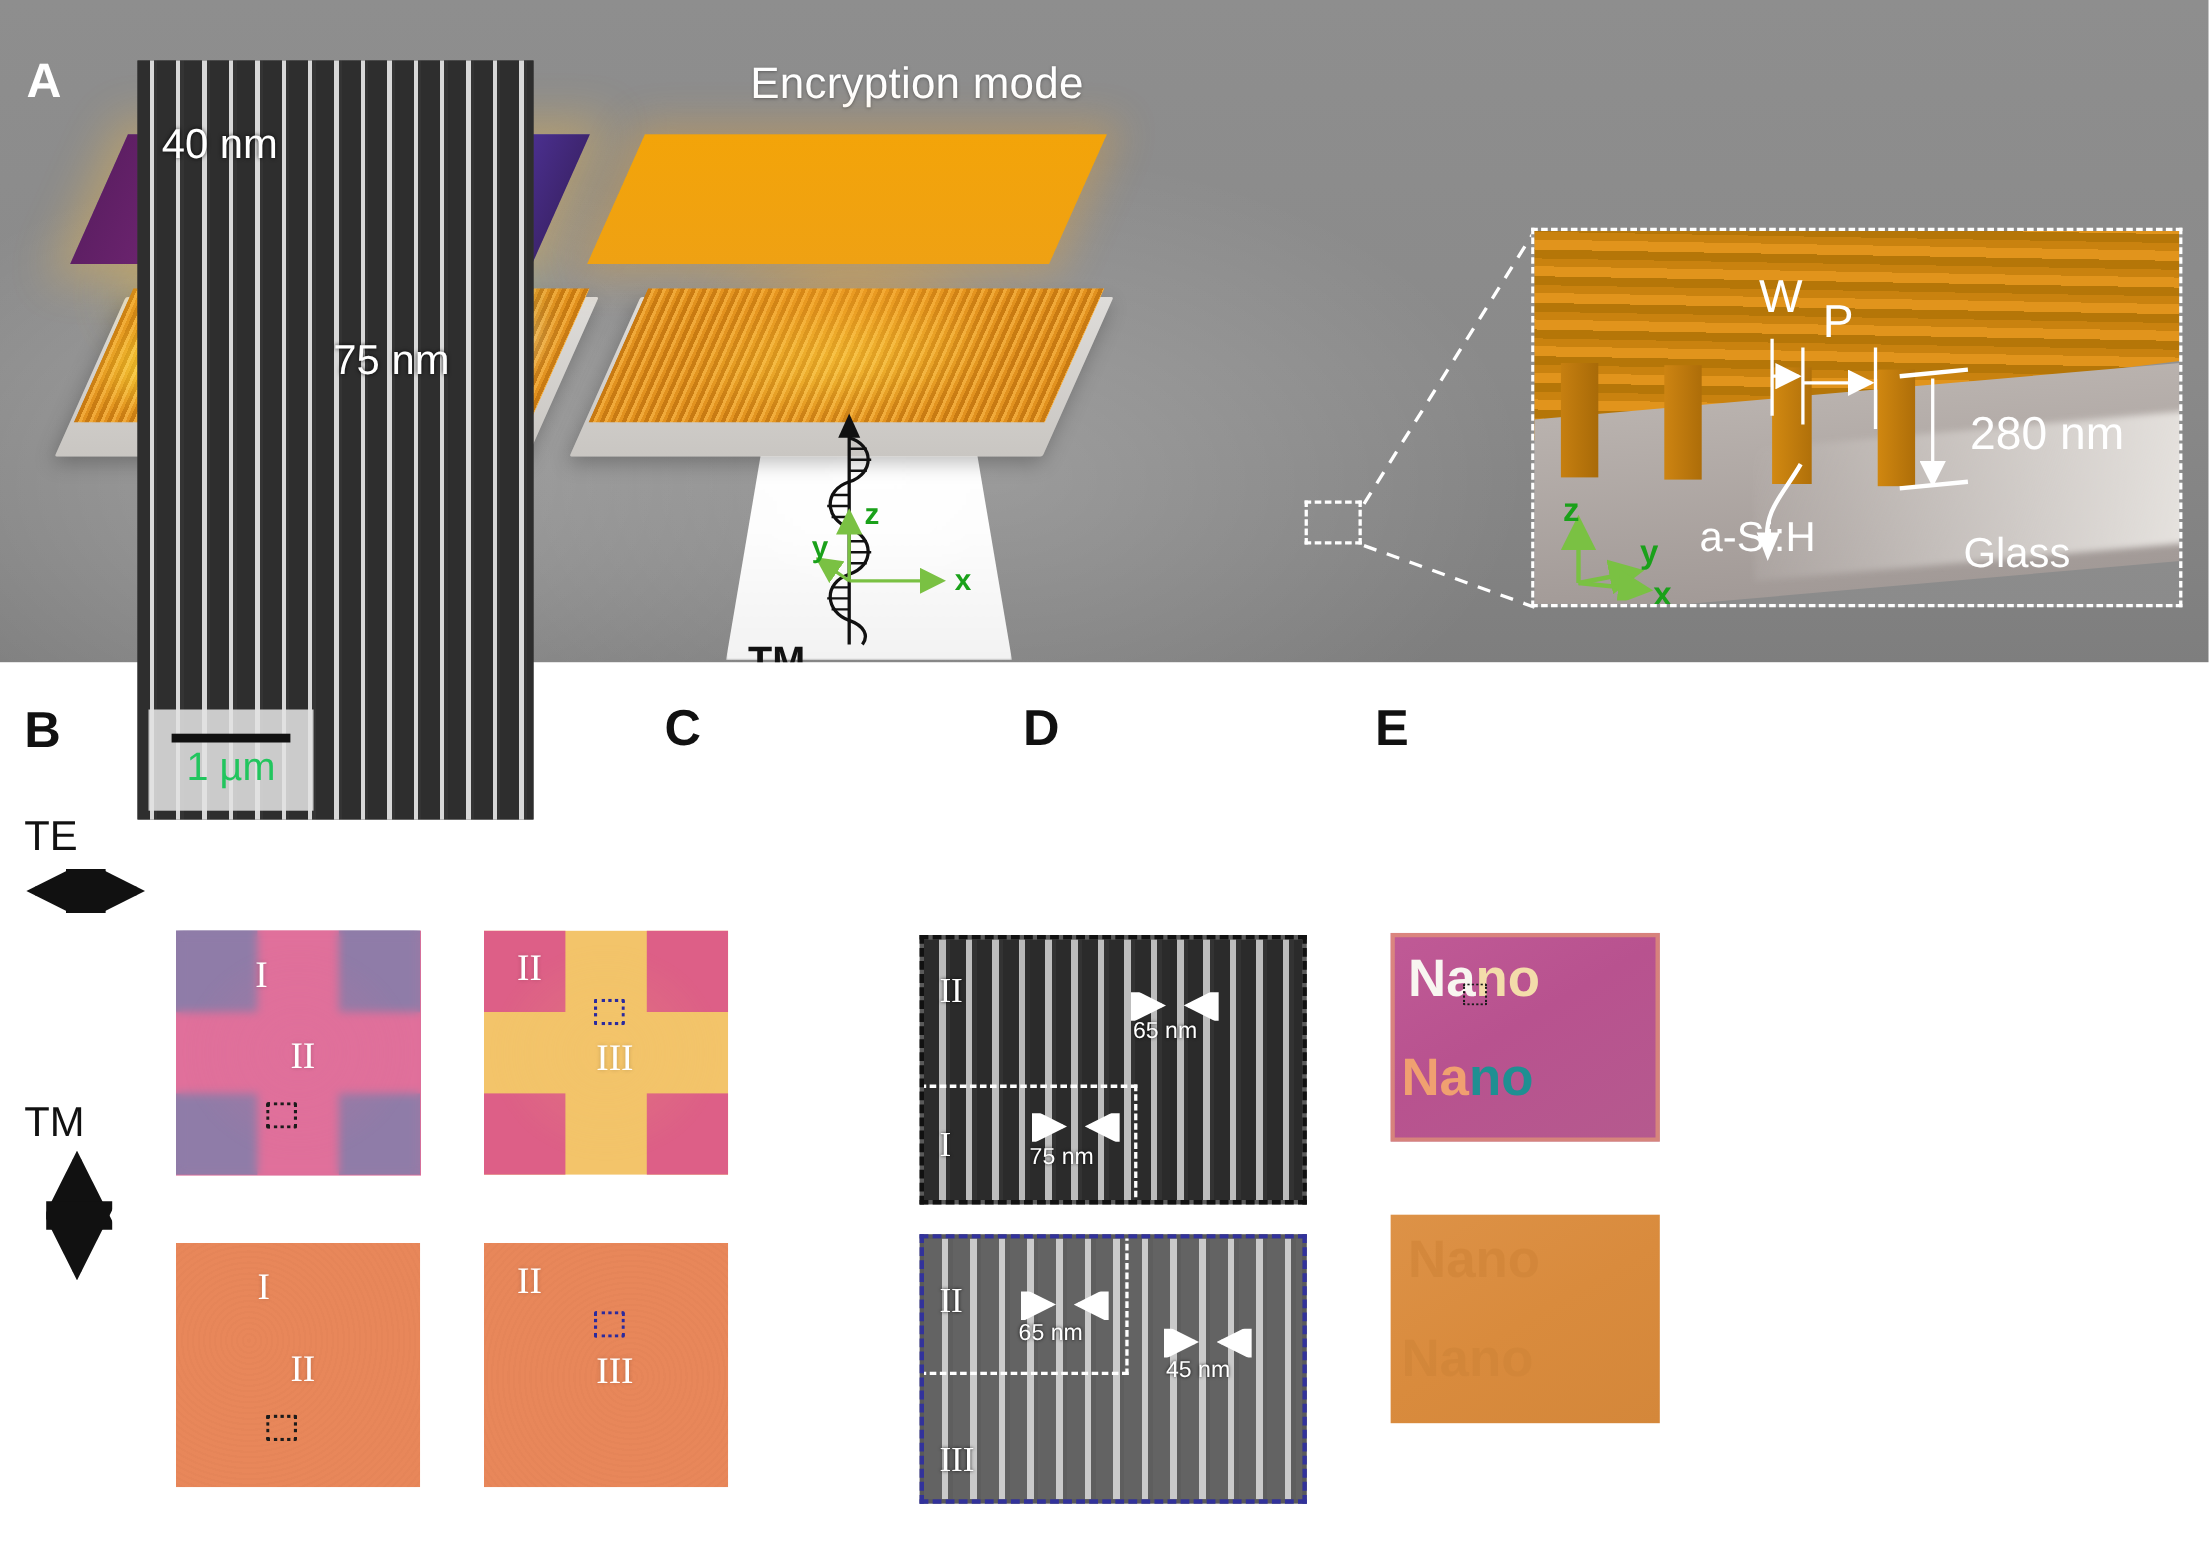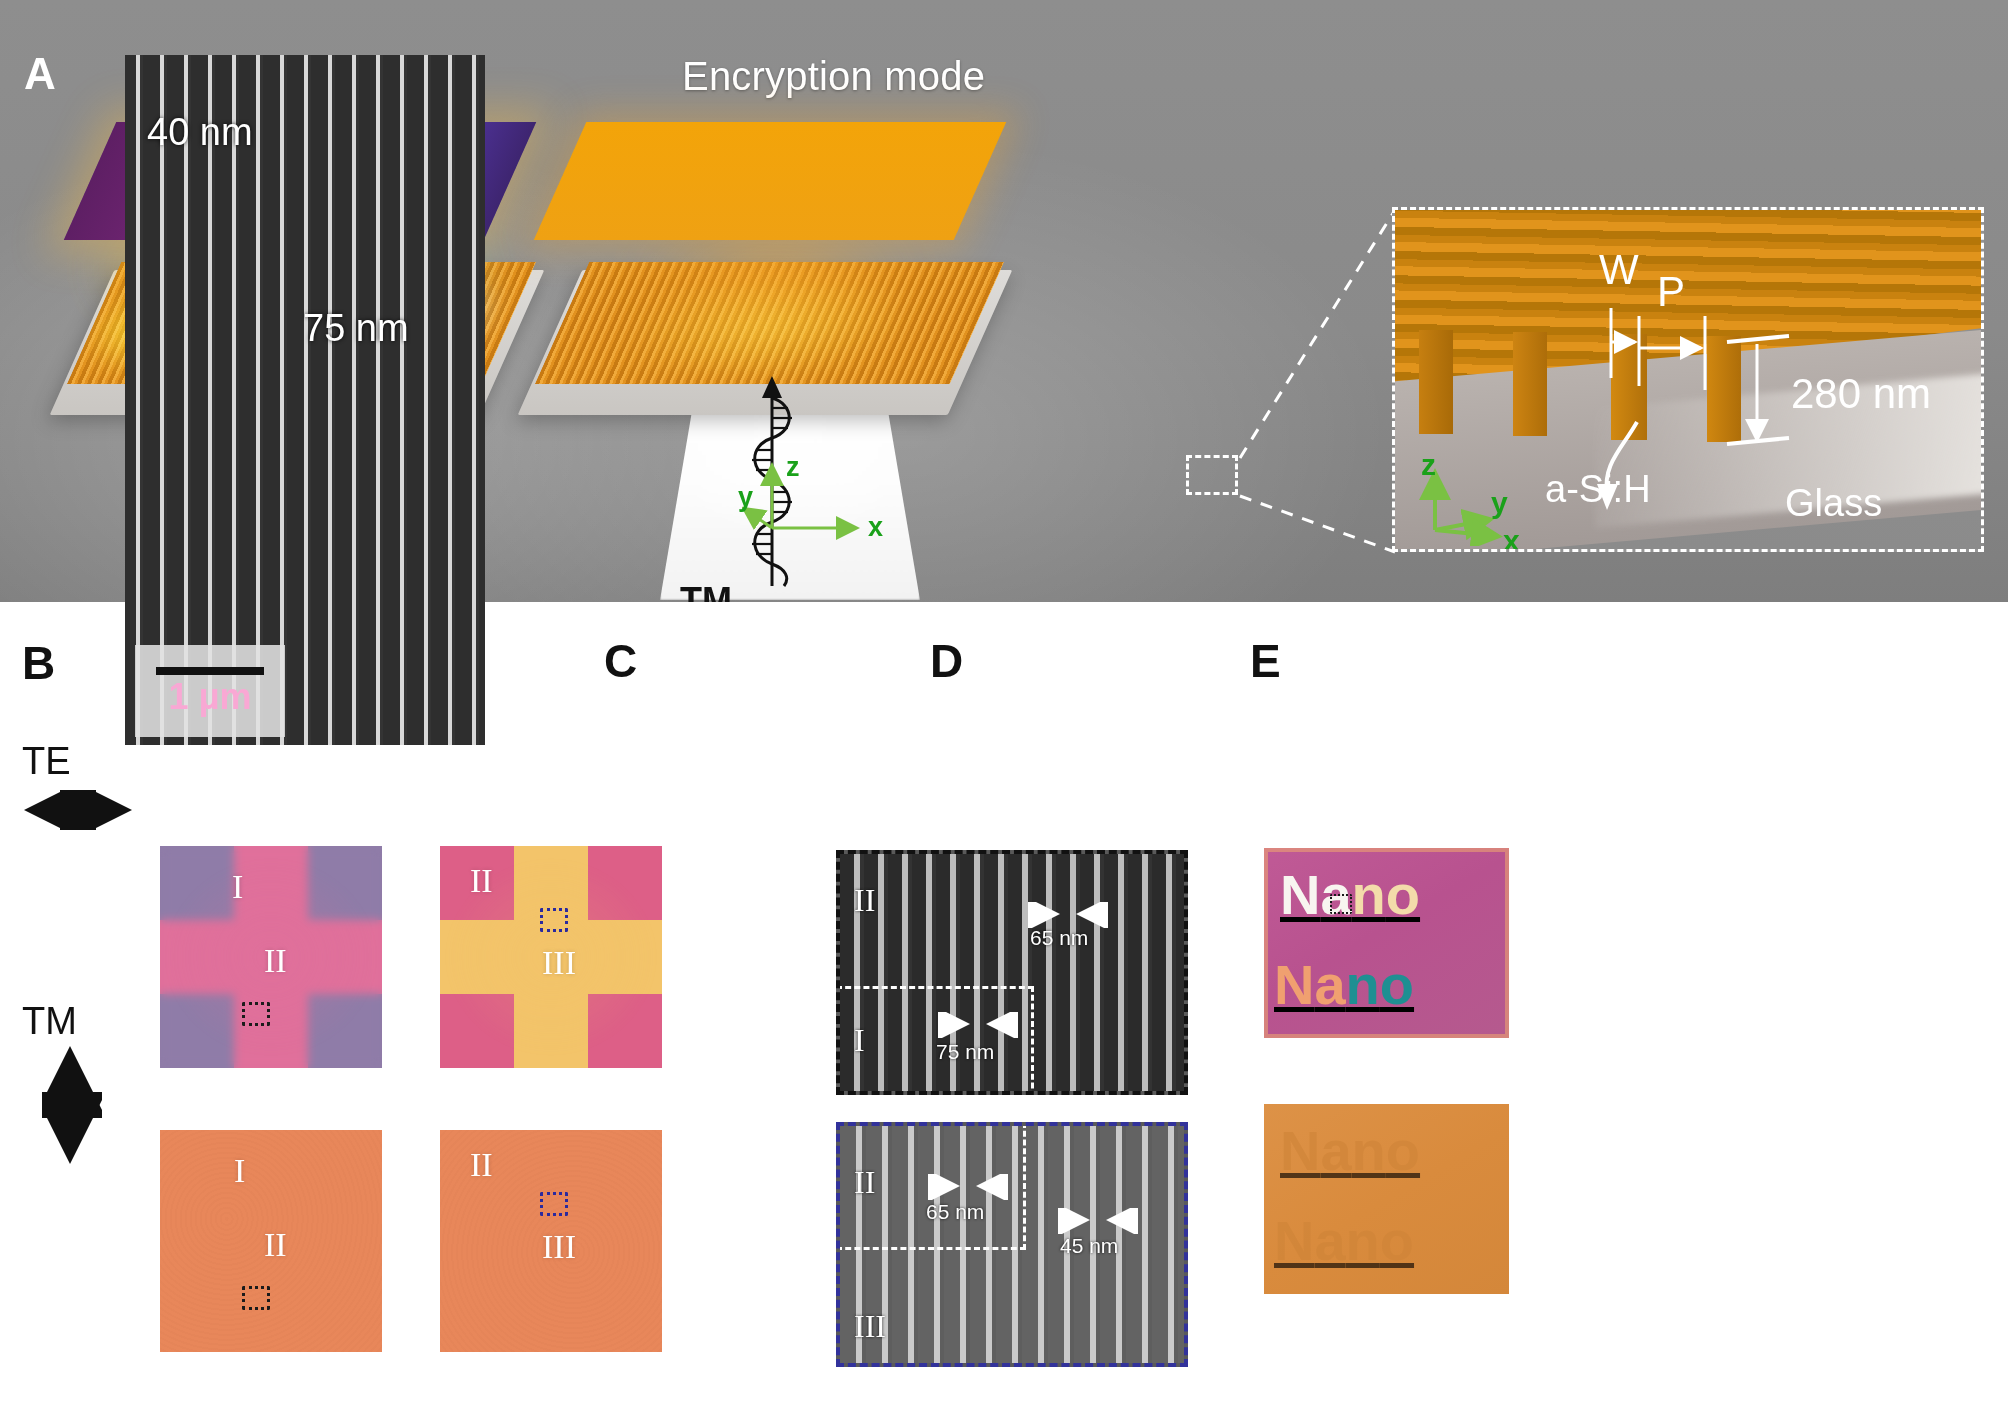--- a/index.html
+++ b/index.html
@@ -191,21 +191,21 @@
     position:absolute; color:#fff; font-size: 21px;
     text-shadow: 0 0 3px rgba(0,0,0,.9);
     white-space:nowrap;
   }
   .semRn {
     position:absolute; color:#fff; font-size: 32px;
     font-family:"Liberation Serif", serif;
     text-shadow: 0 0 3px rgba(0,0,0,.9);
   }
   .dimg { position:absolute; width: 245px; height: 190px; overflow:hidden; }
-  .dimg .line { position:absolute; font-weight:bold; font-size: 56px; letter-spacing:0px;text-decoration:underline; }
+  .dimg .line { position:absolute; font-weight:bold; font-size: 48px; letter-spacing:0px; }
   #semE {
     position:absolute; left: 125px; top: 55px;
     width: 360px; height: 690px;
     background: #3a3a3a;
     overflow:hidden;
   }
   #semE .vgrat {
     position:absolute; inset:-6px;
     background-image: repeating-linear-gradient(
       90deg,
@@ -218,21 +218,21 @@
     text-shadow: 0 0 4px rgba(0,0,0,.85);
     white-space:nowrap;
   }
   #scaleBox {
     position:absolute; left: 10px; bottom: 8px;
     width: 150px; height: 92px;
     background: rgba(225,225,225,.88);
     display:flex; flex-direction:column; align-items:center; justify-content:center;
   }
   #scaleRule { width: 108px; height: 8px; background:#111; margin-bottom: 4px; }
-  #scaleTxt { color:#f9a8d4; font-size: 36px; line-height:1;font-weight:bold; }
+  #scaleTxt { color:#22c55e; font-size: 36px; line-height:1; }
 
   .dashbox { position:absolute; pointer-events:none; }
 </style>
 </head>
 <body>
 
 <div id="fig">
 
   <div id="panelA">
 

